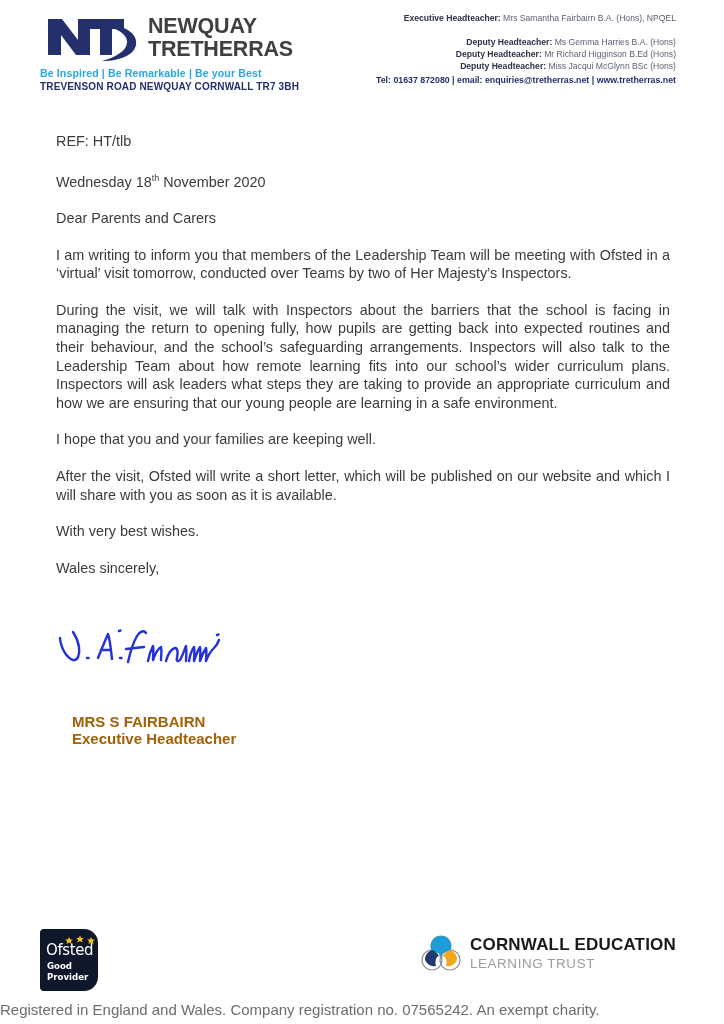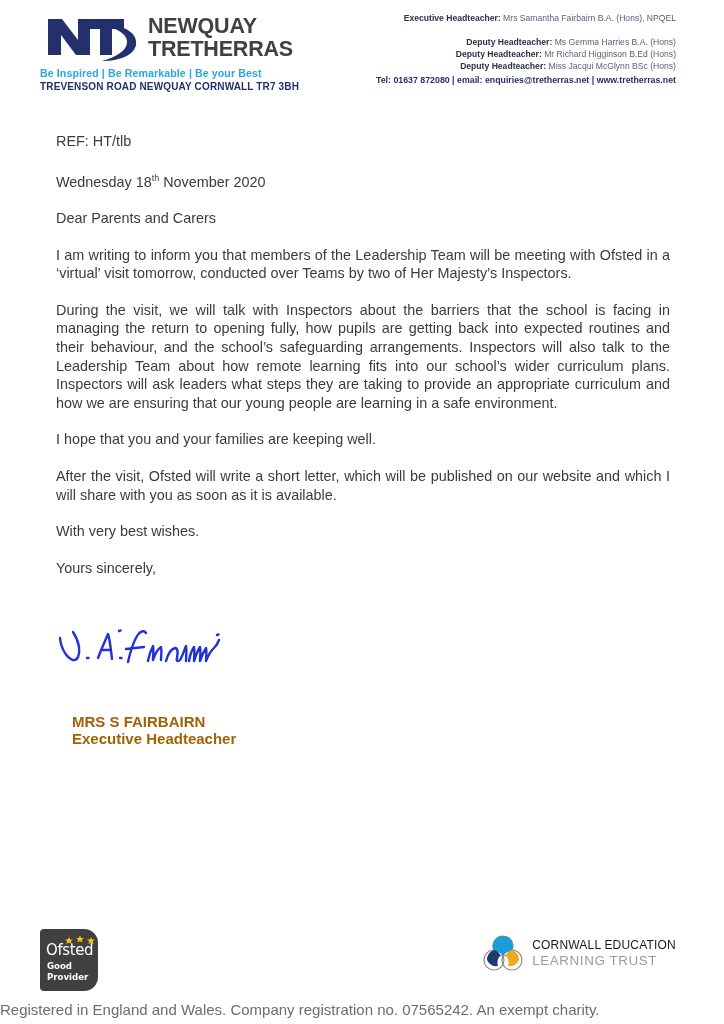--- a/index.html
+++ b/index.html
@@ -138,21 +138,21 @@
     bottom: 0;
     width: 724px;
     height: 105px;
   }
   .ofsted-badge {
     position: absolute;
     left: 40px;
     top: 10px;
     width: 58px;
     height: 62px;
-    background: #404040;
+    background: #0f172a;
     border-radius: 4px 14px 14px 4px;
     color: #ffffff;
   }
   .ofsted-stars {
     position: absolute;
     left: 24px;
     top: 4px;
     width: 32px;
     height: 12px;
   }
@@ -178,22 +178,22 @@
     position: absolute;
     right: 48px;
     top: 14px;
     display: flex;
     align-items: center;
   }
   .trust-mark { width: 44px; height: 40px; flex: 0 0 44px; }
   .trust-text { margin-left: 7px; }
   .trust-line1 {
     color: #1a1a1a;
-    font-weight: normal;
-    font-size: 12px;
+    font-weight: bold;
+    font-size: 17px;
     letter-spacing: 0.2px;
     white-space: nowrap;
   }
   .trust-line2 {
     color: #9b9b9b;
     font-size: 13.4px;
     letter-spacing: 0.6px;
     white-space: nowrap;
     margin-top: 1px;
   }
@@ -266,21 +266,21 @@
   </p>
 
   <p class="line-salutation">Dear Parents and Carers</p>
 
   <p class="para">I am writing to inform you that members of the Leadership Team will be meeting with Ofsted in a ‘virtual’ visit tomorrow, conducted over Teams by two of Her Majesty’s Inspectors.</p>
   <p class="para">During the visit, we will talk with Inspectors about the barriers that the school is facing in managing the return to opening fully, how pupils are getting back into expected routines and their behaviour, and the school’s safeguarding arrangements. Inspectors will also talk to the Leadership Team about how remote learning fits into our school’s wider curriculum plans. Inspectors will ask leaders what steps they are taking to provide an appropriate curriculum and how we are ensuring that our young people are learning in a safe environment.</p>
   <p class="para no-justify">I hope that you and your families are keeping well.</p>
   <p class="para">After the visit, Ofsted will write a short letter, which will be published on our website and which I will share with you as soon as it is available.</p>
   <p class="para no-justify">With very best wishes.</p>
 
-  <p class="sign-off no-justify">Yours sincerely,</p>
+  <p class="sign-off no-justify">Wales sincerely,</p>
 </main>
 
 <div class="signature">
   <svg viewBox="0 0 200 54" width="200" height="54" aria-hidden="true">
     <g fill="none" stroke="#2430d8" stroke-width="2.4" stroke-linecap="round" stroke-linejoin="round">
       <path d="M4 16 C5 27 11 36 17 38 C22 39 24 32 23 25 C22 19 19 13 17 10"></path>
       <path d="M31 36 L32.5 36"></path>
       <path d="M42 36 C45 28 49 19 52 12 C54 18 55 28 56 37 M45 28 L55 28"></path>
       <path d="M64 36 L65.5 36"></path>
       <path d="M72 40 C74 31 77 21 81 14 C84 9 88 8 90 11 M70 27 L88 25"></path>

